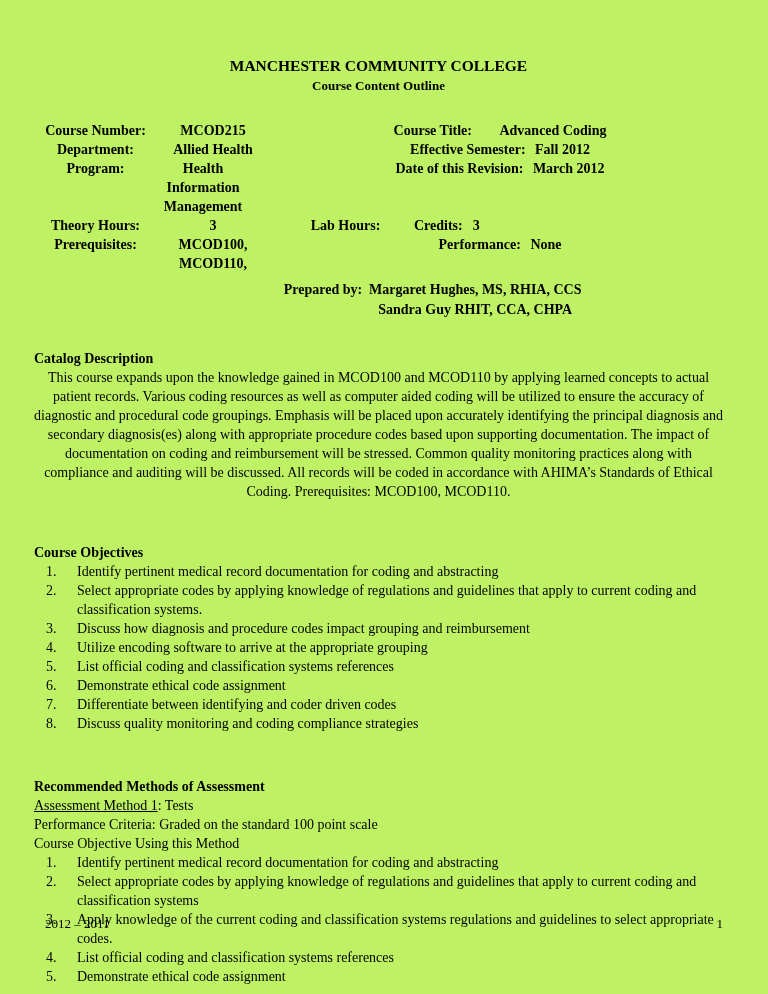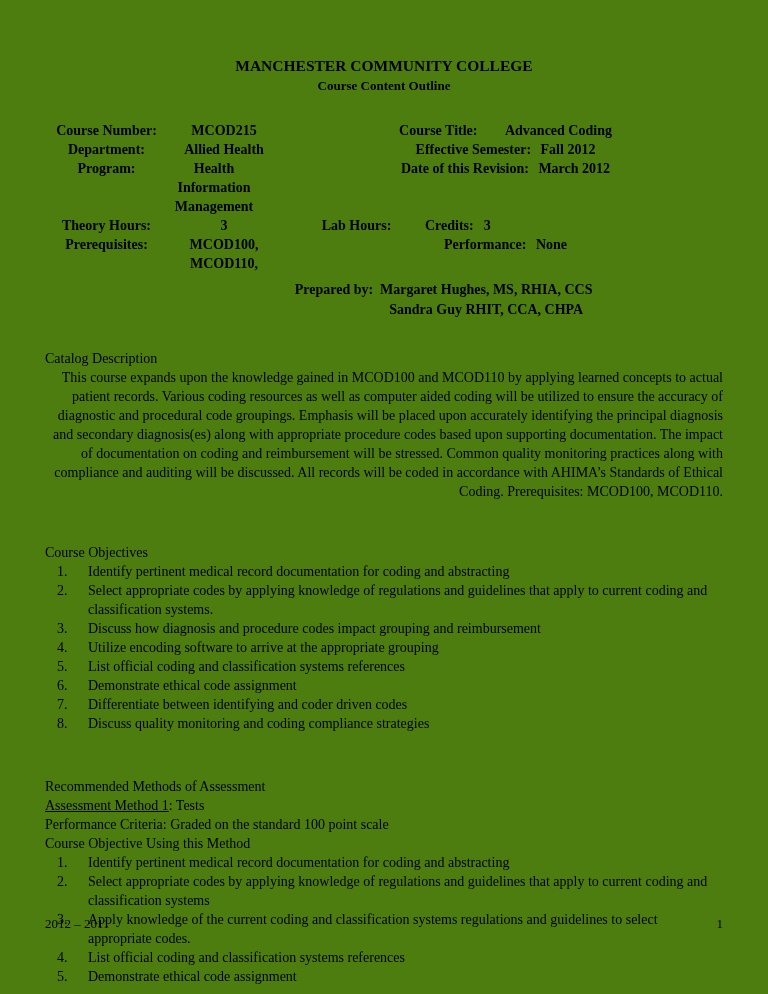--- a/index.html
+++ b/index.html
@@ -6,22 +6,22 @@
   html, body { background: #ffffff; }
   body {
     font-family: "Liberation Serif", serif;
     color: #000000;
     -webkit-font-smoothing: antialiased;
   }
   .page {
     position: relative;
     width: 768px;
     height: 994px;
-    background: #4d7c0f;
-    padding: 56px 45px 0 45px;
+    background: #bef264;
+    padding: 56px 45px 0 34px;
     font-size: 14px;
     line-height: 19px;
     overflow: hidden;
   }
   .doc-title {
     text-align: center;
     font-weight: bold;
     font-size: 15.5px;
     line-height: 19px;
   }
@@ -51,27 +51,27 @@
   .lab-credits .lab-label { width: 137px; }
   .lab-credits .credits-label { display: inline-block; }
   .lab-credits .credits-value { display: inline-block; margin-left: 10px; }
   .prepared-row { margin-top: 7px; }
   .prepared-cell { display: flex; }
   .prepared-label { width: 92px; flex: 0 0 92px; }
   .prepared-lines div { line-height: 19px; }
   .prepared-lines .line2 { margin-top: 1px; }
 
   .section-heading {
-    font-weight: normal;
+    font-weight: bold;
     font-size: 14px;
     line-height: 19px;
   }
   .catalog-section { margin-top: 30px; }
   .catalog-body {
-    text-align: right;
+    text-align: center;
   }
   .objectives-section { margin-top: 42px; }
   .assessment-section { margin-top: 44px; }
 
   ol.doc-list {
     list-style: none;
     counter-reset: item;
   }
   ol.doc-list li {
     counter-increment: item;

